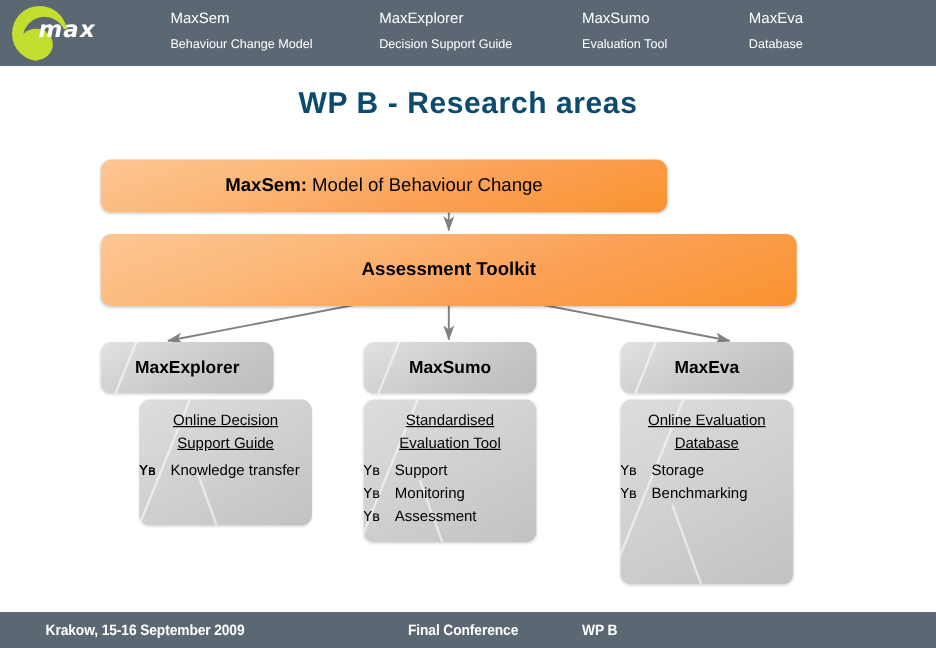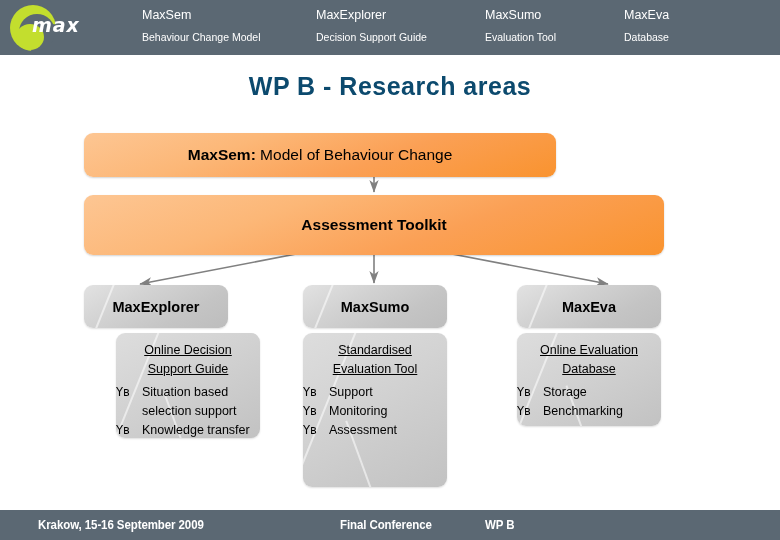--- a/index.html
+++ b/index.html
@@ -270,45 +270,45 @@
 
 <div class="grey-head" style="left:84px; top:285px; width:144px; height:43px;">
   <div class="streak a"></div>
   <div class="lbl">MaxExplorer</div>
 </div>
 <div class="grey-body" style="left:84px; top:333px; width:144px; height:105px;margin-left:32px;">
   <div class="streak a"></div>
   <div class="streak b"></div>
   <div class="sub-title">Online Decision Support Guide</div>
   <ul class="bullets">
-    <li><span class="bmark">Υʙ</span><span>Situation based selection support</span></li>
+    <li><span class="bmark">Υʙ</span></li>
     <li><span class="bmark">Υʙ</span><span>Knowledge transfer</span></li>
   </ul>
 </div>
 
 <div class="grey-head" style="left:303px; top:285px; width:144px; height:43px;">
   <div class="streak a"></div>
   <div class="lbl">MaxSumo</div>
 </div>
-<div class="grey-body" style="left:303px; top:333px; width:144px; height:154px;">
+<div class="grey-body" style="left:303px; top:333px; width:144px; height:119px;">
   <div class="streak a"></div>
   <div class="streak b"></div>
   <div class="sub-title">Standardised Evaluation Tool</div>
   <ul class="bullets">
     <li><span class="bmark">Υʙ</span><span>Support</span></li>
     <li><span class="bmark">Υʙ</span><span>Monitoring</span></li>
     <li><span class="bmark">Υʙ</span><span>Assessment</span></li>
   </ul>
 </div>
 
 <div class="grey-head" style="left:517px; top:285px; width:144px; height:43px;">
   <div class="streak a"></div>
   <div class="lbl">MaxEva</div>
 </div>
-<div class="grey-body" style="left:517px; top:333px; width:144px; height:93px;">
+<div class="grey-body" style="left:517px; top:333px; width:144px; height:154px;">
   <div class="streak a"></div>
   <div class="streak b"></div>
   <div class="sub-title">Online Evaluation Database</div>
   <ul class="bullets">
     <li><span class="bmark">Υʙ</span><span>Storage</span></li>
     <li><span class="bmark">Υʙ</span><span>Benchmarking</span></li>
   </ul>
 </div>
 
 <div class="footer">

